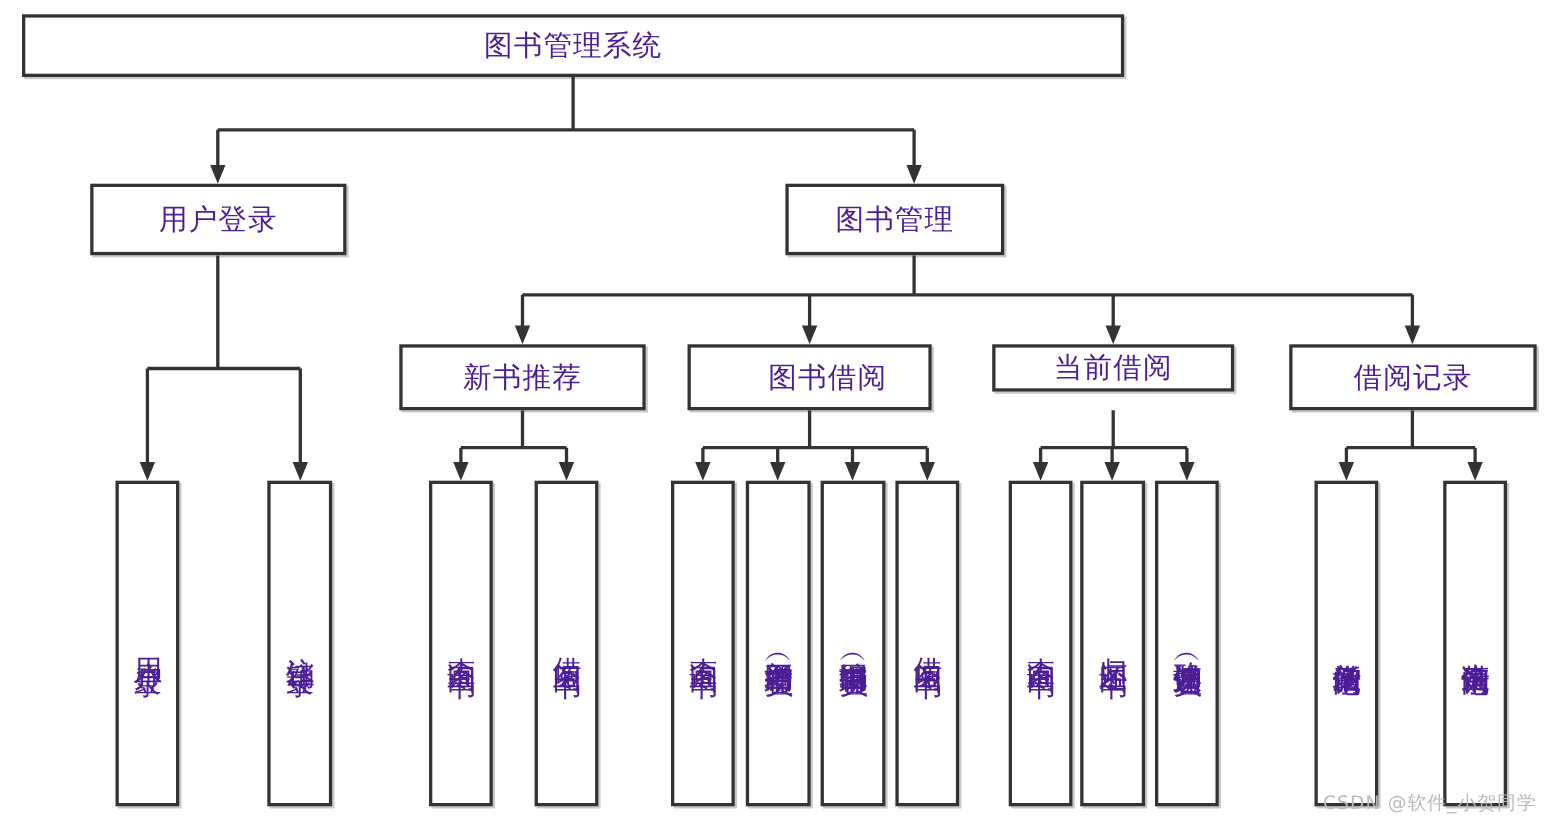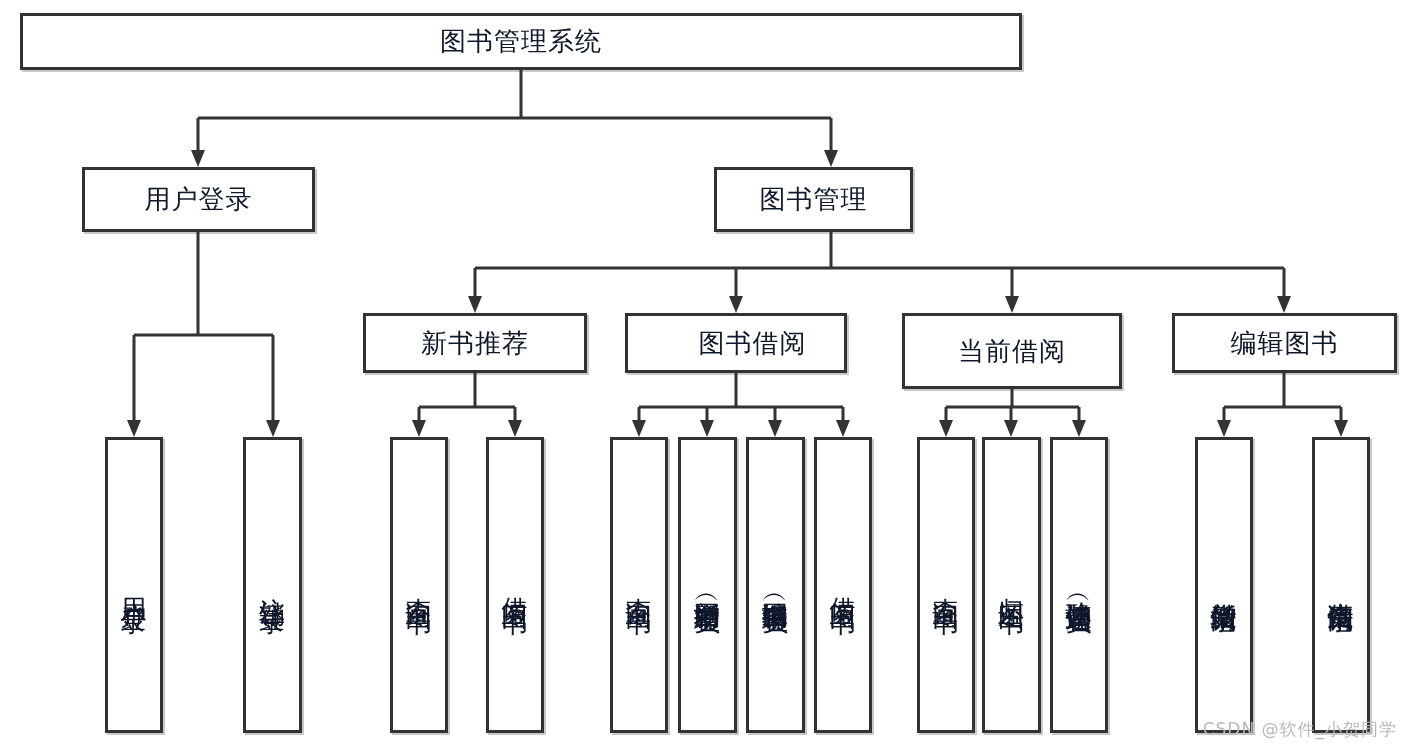--- a/index.html
+++ b/index.html
@@ -29,30 +29,30 @@
     background: #ffffff;
     border: 3px solid #333333;
     display: flex;
     align-items: center;
     justify-content: center;
     box-shadow: 2px 2px 0 rgba(40,40,40,0.25);
   }
   .node .lbl {
     font-size: 26px;
     letter-spacing: 1px;
-    color: #0f172a;
+    color: #4c1d95;
     white-space: nowrap;
   }
   
   .n-root   { left: 20px;   top: 13px;  width: 1002px; height: 57px; }
   .n-login  { left: 82px;   top: 167px; width: 233px;  height: 65px; }
   .n-mgmt   { left: 714px;  top: 167px; width: 199px;  height: 65px; }
   .n-nbr    { left: 363px;  top: 313px; width: 224px;  height: 60px; }
   .n-bb     { left: 625px;  top: 313px; width: 222px;  height: 60px; padding-left: 33px; }
-  .n-cb     { left: 902px;  top: 313px; width: 220px;  height: 76px; }
+  .n-cb     { left: 902px;  top: 313px; width: 220px;  height: 43px; }
   .n-br     { left: 1172px; top: 313px; width: 225px;  height: 60px; }
   
   .leaf { top: 437px; width: 58px; height: 296px; }
   .leaf .lbl {
     writing-mode: vertical-rl;
     text-orientation: mixed;
     letter-spacing: 4px;
     font-size: 26px;
     line-height: 1;
     white-space: nowrap;
@@ -141,21 +141,21 @@
   <div class="node n-nbr">
     <span class="lbl">新书推荐</span>
   </div>
   <div class="node n-bb">
     <span class="lbl">图书借阅</span>
   </div>
   <div class="node n-cb">
     <span class="lbl">当前借阅</span>
   </div>
   <div class="node n-br">
-    <span class="lbl">编辑图书</span>
+    <span class="lbl">借阅记录</span>
   </div>
 
   <div class="node leaf l-ul1">
     <span class="lbl">用户登录</span>
   </div>
   <div class="node leaf l-ul2">
     <span class="lbl">注销登录</span>
   </div>
 
   <div class="node leaf l-nbr1">

